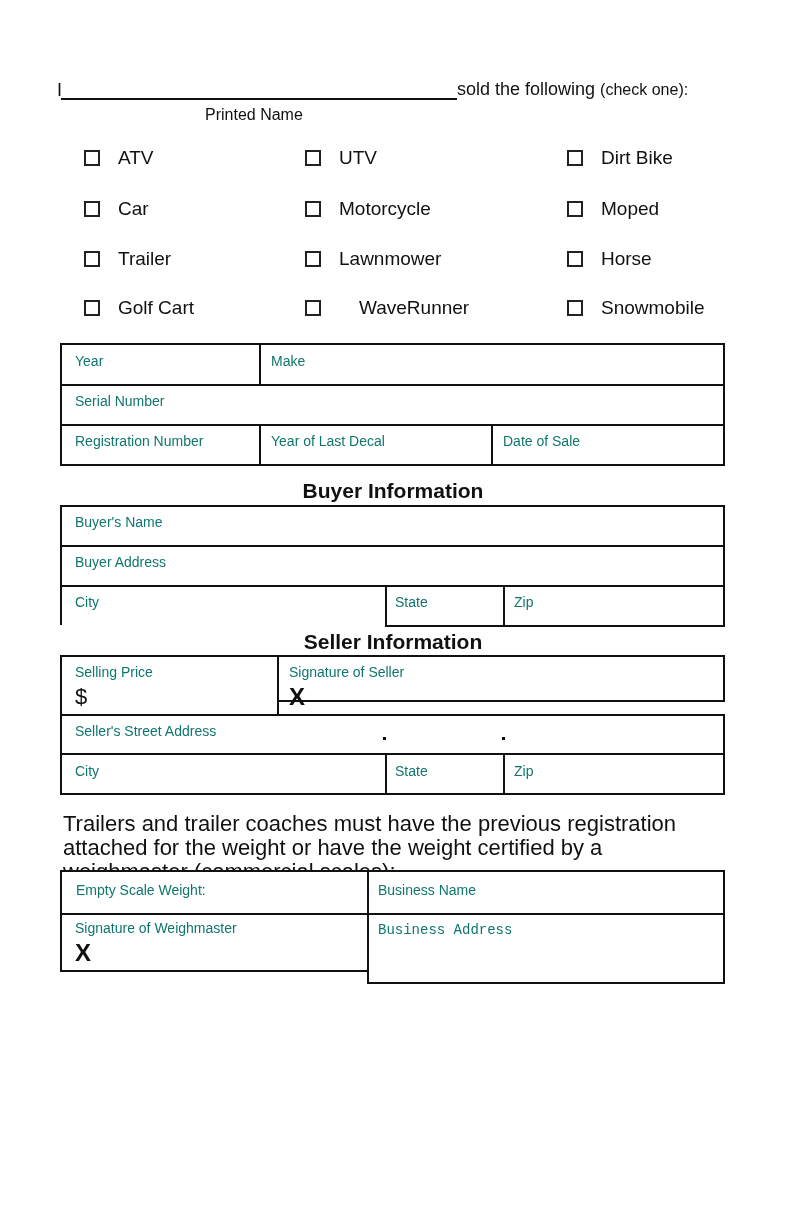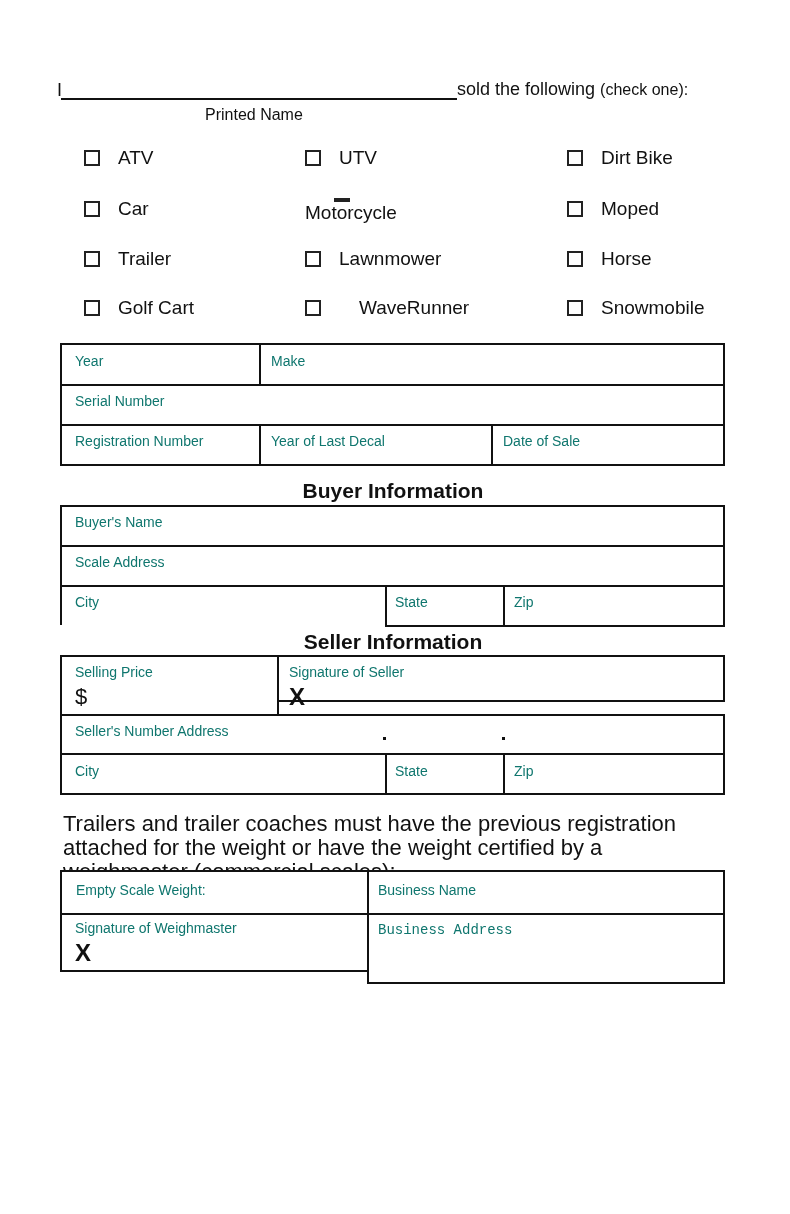--- a/index.html
+++ b/index.html
@@ -44,21 +44,21 @@
 </div>
 <div class="cb-item" style="left:567px; top:147px;">
   <div class="cb-box"></div>
   <span class="cb-label">Dirt Bike</span>
 </div>
 
 <div class="cb-item" style="left:84px; top:198px;">
   <div class="cb-box"></div>
   <span class="cb-label">Car</span>
 </div>
-<div class="cb-item" style="left:305px; top:198px;flex-direction:column;">
+<div class="cb-item" style="left:305px; top:198px;">
   <div class="cb-box"></div>
   <span class="cb-label">Motorcycle</span>
 </div>
 <div class="cb-item" style="left:567px; top:198px;">
   <div class="cb-box"></div>
   <span class="cb-label">Moped</span>
 </div>
 
 <div class="cb-item" style="left:84px; top:248px;">
   <div class="cb-box"></div>
@@ -103,21 +103,21 @@
 </div>
 <div class="cell" style="left:491px; top:424px; width:234px; height:42px;">
   <span class="lbl" style="left:10px; top:7px;">Date of Sale</span>
 </div>
 
 <div class="section-title" style="top:479px;">Buyer Information</div>
 <div class="cell" style="left:60px; top:505px; width:665px; height:42px;">
   <span class="lbl" style="left:13px; top:7px;">Buyer's Name</span>
 </div>
 <div class="cell" style="left:60px; top:545px; width:665px; height:42px;">
-  <span class="lbl" style="left:13px; top:7px;">Scale Address</span>
+  <span class="lbl" style="left:13px; top:7px;">Buyer Address</span>
 </div>
 <div class="cell" style="left:60px; top:585px; width:327px; height:40px; border-bottom:none;">
   <span class="lbl" style="left:13px; top:7px;">City</span>
 </div>
 <div class="cell" style="left:385px; top:585px; width:120px; height:42px;">
   <span class="lbl" style="left:8px; top:7px;">State</span>
 </div>
 <div class="cell" style="left:503px; top:585px; width:222px; height:42px;">
   <span class="lbl" style="left:9px; top:7px;">Zip</span>
 </div>
@@ -125,21 +125,21 @@
 <div class="section-title" style="top:630px;">Seller Information</div>
 <div class="cell" style="left:60px; top:655px; width:219px; height:61px;text-decoration:underline;">
   <span class="lbl" style="left:13px; top:7px;">Selling Price</span>
   <span class="dollar" style="left:13px; top:29px;">$</span>
 </div>
 <div class="cell" style="left:277px; top:655px; width:448px; height:47px;">
   <span class="lbl" style="left:10px; top:7px;">Signature of Seller</span>
   <span class="big-mark" style="left:10px; top:28px;">X</span>
 </div>
 <div class="cell" style="left:60px; top:714px; width:665px; height:41px;">
-  <span class="lbl" style="left:13px; top:7px;">Seller's Number Address</span>
+  <span class="lbl" style="left:13px; top:7px;">Seller's Street Address</span>
   <span class="dot" style="left:321px; top:21px;"></span>
   <span class="dot" style="left:440px; top:21px;"></span>
 </div>
 <div class="cell" style="left:60px; top:753px; width:327px; height:42px;">
   <span class="lbl" style="left:13px; top:8px;">City</span>
 </div>
 <div class="cell" style="left:385px; top:753px; width:120px; height:42px;">
   <span class="lbl" style="left:8px; top:8px;">State</span>
 </div>
 <div class="cell" style="left:503px; top:753px; width:222px; height:42px;">

